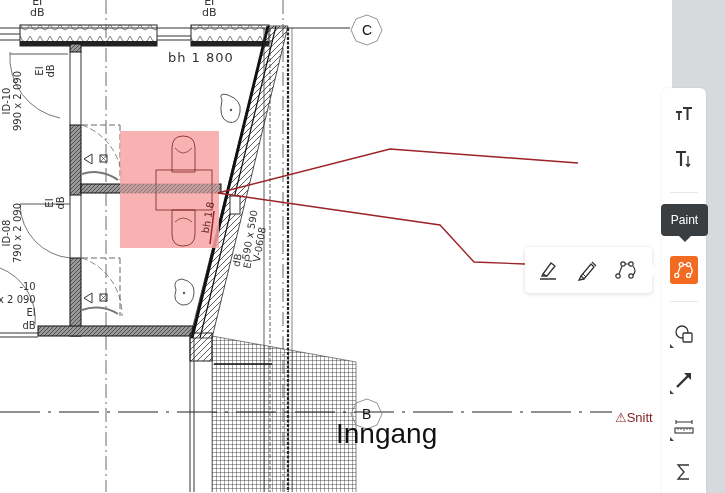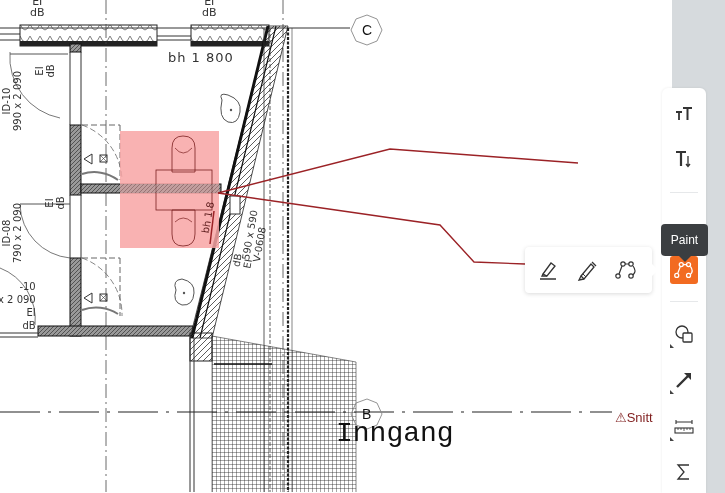--- a/index.html
+++ b/index.html
@@ -6,28 +6,28 @@
   body{width:725px;height:493px;overflow:hidden;position:relative;background:#ffffff;font-family:"Liberation Sans",sans-serif;}
   #canvas{position:absolute;left:0;top:0;width:672px;height:492px;background:#fff;overflow:hidden;}
   #canvas svg{position:absolute;left:0;top:0;}
   .right-gutter{position:absolute;left:672px;top:0;width:53px;height:493px;background:#d6dadd;}
   .toolbar{position:absolute;left:662px;top:88px;width:44px;height:405px;background:#fff;border-radius:6px 6px 0 0;box-shadow:0 0 3px rgba(0,0,0,0.08);}
   .tool{position:absolute;left:6px;width:32px;height:32px;display:flex;align-items:center;justify-content:center;cursor:pointer;border-radius:4px;}
   .tool svg{display:block;}
   .tool.active{background:#f26b21;width:28px;height:28px;left:8px;border-radius:3px;}
   .tool .corner{position:absolute;left:2px;bottom:2px;width:0;height:0;border-left:4px solid #444;border-top:4px solid transparent;}
   .sep{position:absolute;left:8px;width:28px;height:1px;background:#e6e8ea;}
-  .tooltip{position:absolute;left:661px;top:224px;width:47px;height:32px;background:#3b3e41;color:#fff;border-radius:4px;font-size:12px;display:flex;align-items:center;justify-content:center;text-align:right;}
+  .tooltip{position:absolute;left:661px;top:204px;width:47px;height:32px;background:#3b3e41;color:#fff;border-radius:4px;font-size:12px;display:flex;align-items:center;justify-content:center;text-align:right;}
   .tooltip:after{content:"";position:absolute;left:18px;bottom:-6px;border-left:6px solid transparent;border-right:6px solid transparent;border-top:6px solid #3b3e41;}
   .flyout{position:absolute;left:525px;top:247px;width:127px;height:46px;background:#fff;border-radius:4px;box-shadow:0 1px 4px rgba(0,0,0,0.15);}
   .flyout:after{content:"";position:absolute;right:-6px;top:17px;border-top:6px solid transparent;border-bottom:6px solid transparent;border-left:6px solid #fff;}
   .fly-btn{position:absolute;top:8px;width:30px;height:30px;display:flex;align-items:center;justify-content:center;cursor:pointer;}
   .cad-text{position:absolute;color:#333;font-family:"DejaVu Sans",sans-serif;}
   .snitt{position:absolute;left:615px;top:410px;font-size:13px;color:#7f1d1d;font-family:"Liberation Sans",sans-serif;white-space:nowrap;}
-  .inngang{position:absolute;left:336px;top:418px;font-size:28px;color:#111;font-family:Liberation Mono, monospace;}
+  .inngang{position:absolute;left:336px;top:418px;font-size:28px;color:#111;font-family:Liberation Sans, sans-serif;}
   .grid-label{position:absolute;font-size:14px;color:#111;font-family:"Liberation Sans",sans-serif;}
 </style>
 </head>
 <body>
 
 <div id="canvas">
   <svg width="672" height="493" viewBox="0 0 672 493">
     <defs>
       <pattern id="xgrid" width="4" height="4" patternUnits="userSpaceOnUse">
         <path d="M0 0H4M0 0V4" stroke="#222" stroke-width="0.8"></path>

